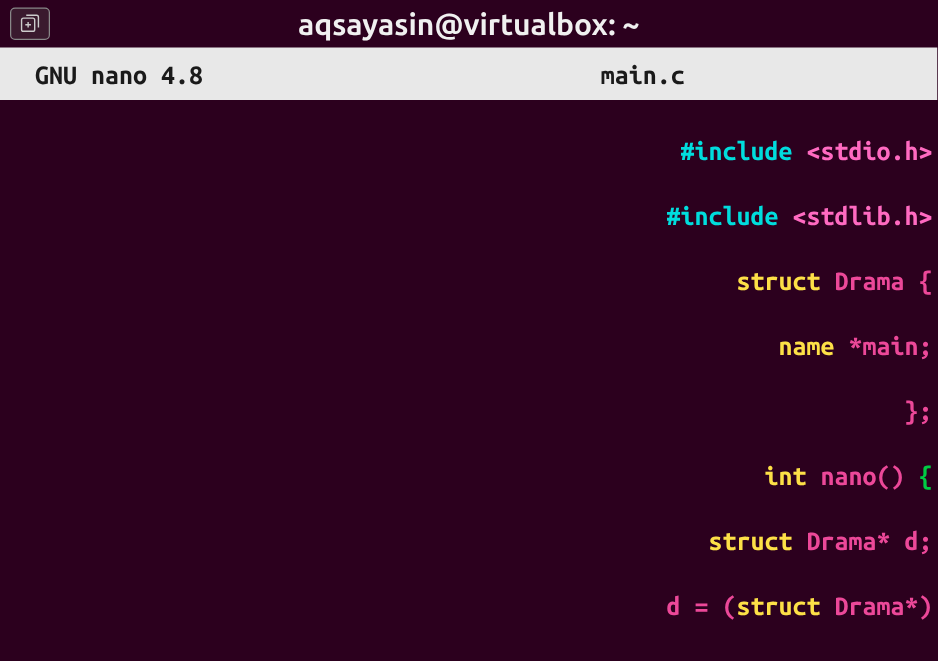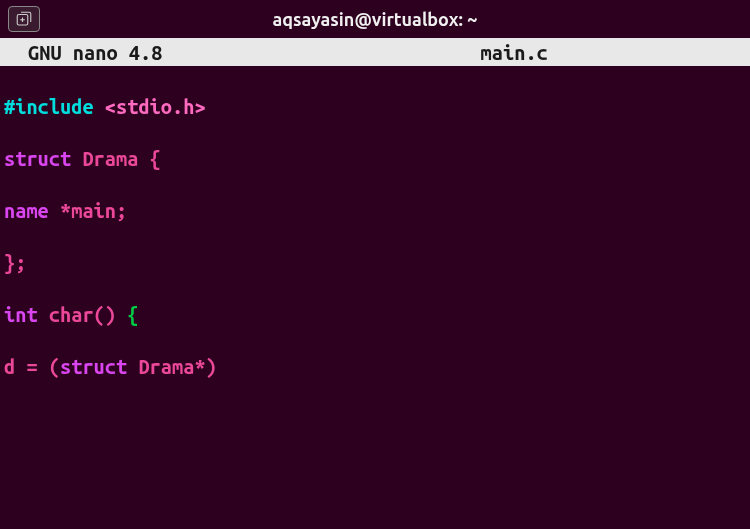--- a/index.html
+++ b/index.html
@@ -29,29 +29,29 @@
       border-radius: 4px;
       display: flex;
       align-items: center;
       justify-content: center;
       background: #3a1a2e;
       margin-right: 4px;
     }
     .titlebar-title {
       flex: 1;
       text-align: center;
-      font-size: 18px;
+      font-size: 24px;
       font-weight: bold;
       color: #f0f0f0;
       font-family: 'Ubuntu', sans-serif;
       padding-right: 36px;
     }
     .nano-header {
       background: #e8e8e8;
-      height: 28px;
+      height: 42px;
       display: flex;
       align-items: center;
       color: #1a1a1a;
       font-size: 20px;
       font-weight: bold;
     }
     .nano-version {
       padding-left: 28px;
     }
     .nano-filename {
@@ -61,24 +61,25 @@
     }
     .editor {
       padding: 2px 4px;
       font-size: 20px;
       line-height: 26px;
       font-weight: bold;
       white-space: pre;
     }
     .line {
       display: block;
+      text-align: right;
     }
     .kw-preproc { color: #00dddd; }
     .kw-header { color: #ff6ac1; }
-    .kw-type { color: #d946ef; }
+    .kw-type { color: #fde047; }
     .kw-normal { color: #ec4899; }
     .kw-brace { color: #00cc44; }
     .new-tab-svg {
       width: 18px;
       height: 18px;
       stroke: #ccc;
       fill: none;
       stroke-width: 1.5;
     }
   </style>
@@ -97,24 +98,26 @@
   <div class="titlebar-title">aqsayasin@virtualbox: ~</div>
 </div>
 
 <div class="nano-header">
   <div class="nano-version">GNU nano 4.8</div>
   <div class="nano-filename">main.c</div>
 </div>
 
 <div class="editor">
 <span class="line"><span class="kw-preproc">#include </span><span class="kw-header">&lt;stdio.h&gt;</span></span>
+<span class="line"><span class="kw-preproc">#include </span><span class="kw-header">&lt;stdlib.h&gt;</span></span>
 <span class="line"><span class="kw-type">struct</span><span class="kw-normal"> Drama {</span></span>
 <span class="line"><span class="kw-type">name</span><span class="kw-normal"> *main;</span></span>
 <span class="line"><span class="kw-normal">};</span></span>
-<span class="line"><span class="kw-type">int</span><span class="kw-normal"> char() </span><span class="kw-brace">{</span></span>
+<span class="line"><span class="kw-type">int</span><span class="kw-normal"> nano() </span><span class="kw-brace">{</span></span>
+<span class="line"><span class="kw-type">struct</span><span class="kw-normal"> Drama* d;</span></span>
 <span class="line"><span class="kw-normal">d = (</span><span class="kw-type">struct</span><span class="kw-normal"> Drama*)</span></span>
 
 
 
 
 
 
 
 </div>
 

